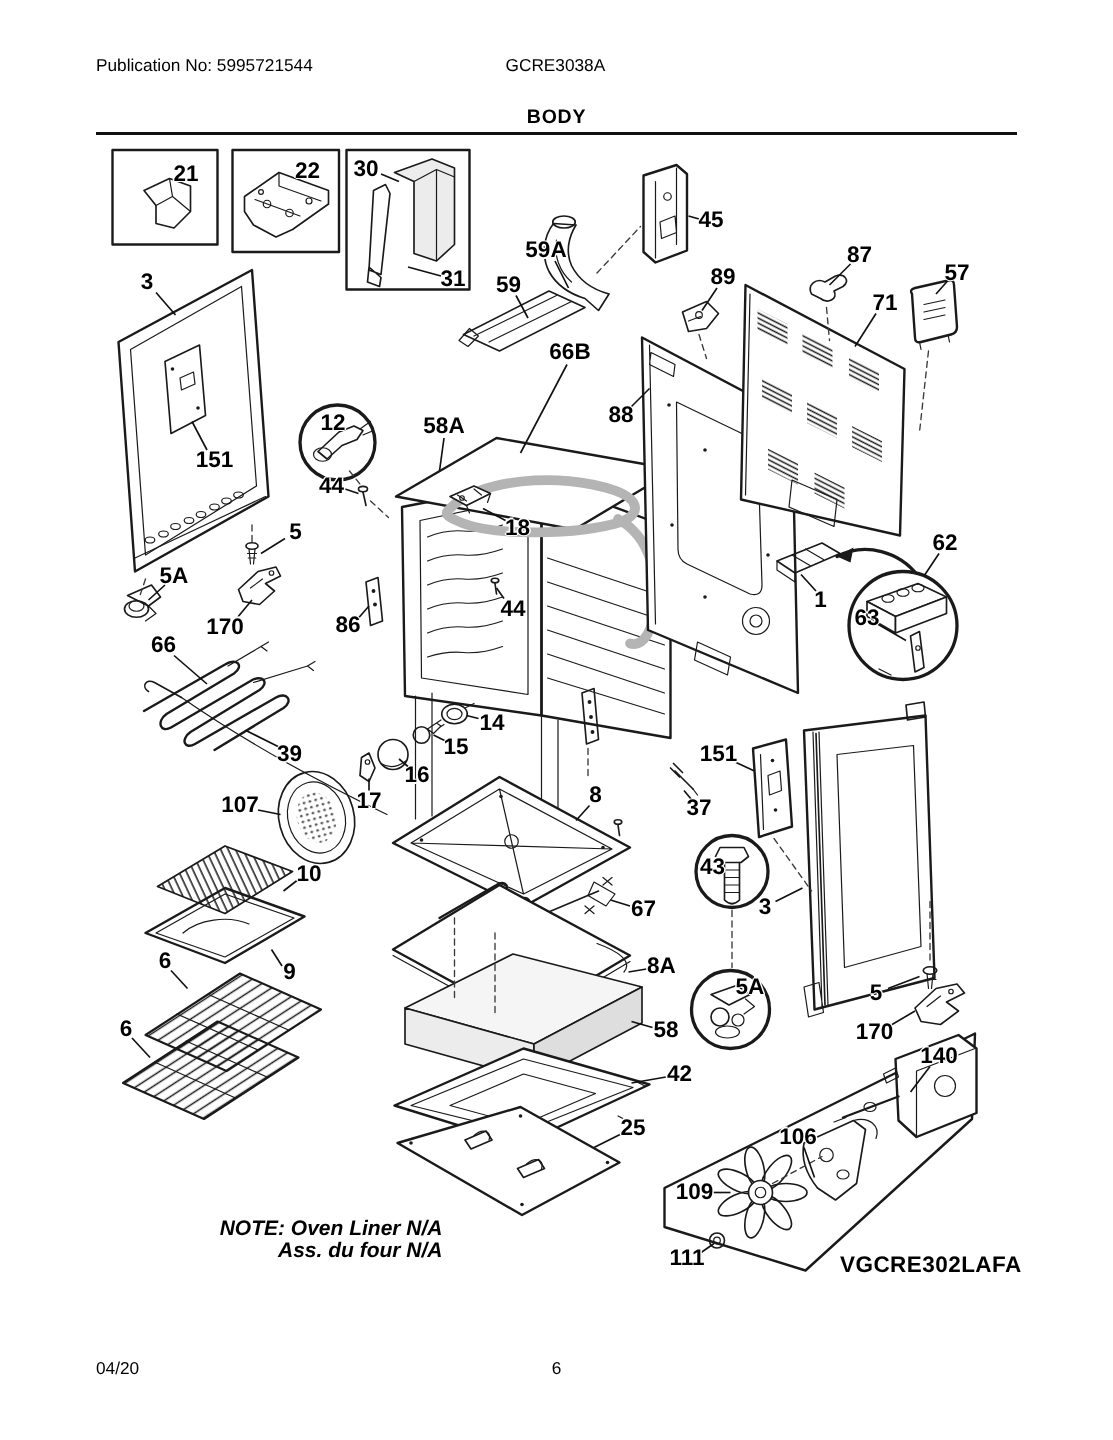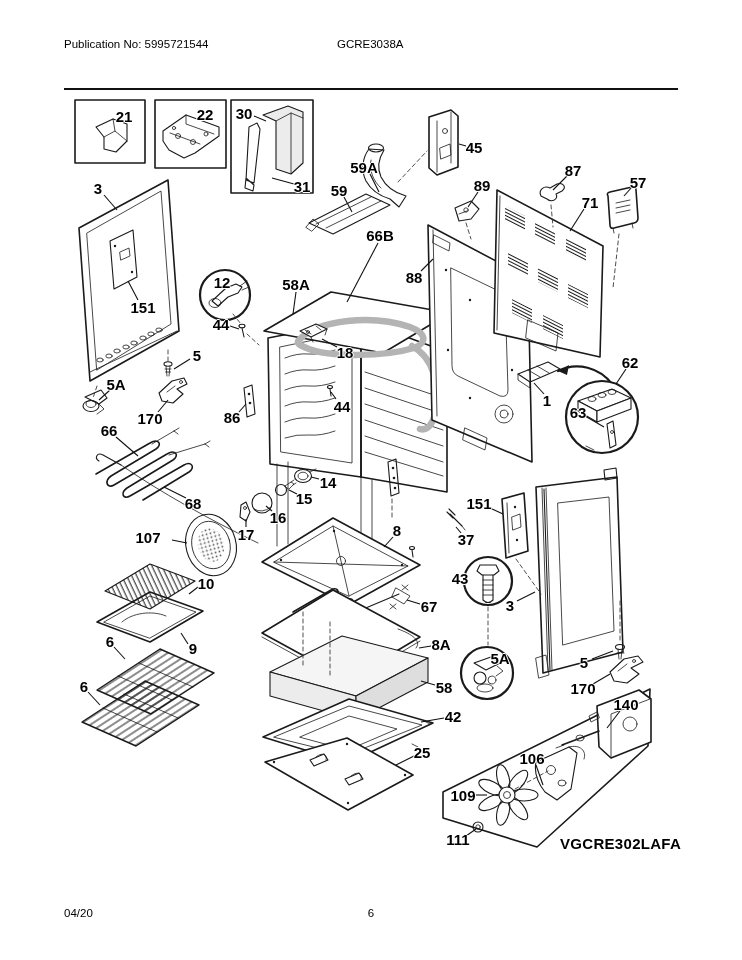--- a/index.html
+++ b/index.html
@@ -36,20 +36,21 @@
   #g0 .vt{fill:url(#ventp);stroke:none;}
   #g0 g.dash path{stroke-dasharray:4 3;stroke-width:.9;stroke:#3a3a3a;}
 </style>
 </head>
 <body>
 
 <div class="page">
 
   <div class="hdr-pub">Publication No: 5995721544</div>
   <div class="hdr-model">GCRE3038A</div>
+  <div class="hdr-title">BODY</div>
   <div class="hdr-rule"></div>
 
   <svg class="art" width="742" height="960" viewBox="0 0 742 960">
     <defs>
       <pattern id="rackp" width="6" height="6" patternUnits="userSpaceOnUse" patternTransform="rotate(57)">
         <path d="M3,0 V6" stroke="#1a1a1a" stroke-width="1" fill="none"></path>
       </pattern>
       <pattern id="gridp" width="4.5" height="4.5" patternUnits="userSpaceOnUse" patternTransform="rotate(-25)">
         <path d="M2,0 V4.5" stroke="#1a1a1a" stroke-width="1" fill="none"></path>
       </pattern>
@@ -418,22 +419,22 @@
       <div class="callout" style="left: 302px; top: 186px;">31</div>
       <div class="callout" style="left: 98px; top: 188px;">3</div>
       <div class="callout" style="left: 143px; top: 307px;">151</div>
       <div class="callout" style="left: 116px; top: 384px;">5A</div>
       <div class="callout" style="left: 197px; top: 355px;">5</div>
       <div class="callout" style="left: 150px; top: 418px;">170</div>
       <div class="callout" style="left: 222px; top: 282px;">12</div>
       <div class="callout" style="left: 221px; top: 324px;">44</div>
       <div class="callout" style="left: 232px; top: 417px;">86</div>
       <div class="callout" style="left: 109px; top: 430px;">66</div>
-      <div class="callout" style="left: 193px; top: 503px;">68</div>
-      <div class="callout" style="left: 148px; top: 537px; text-align: right;">107</div>
+      <div class="callout" style="left: 193px; top: 503px;">39</div>
+      <div class="callout" style="left: 160px; top: 537px; text-align: right;">107</div>
       <div class="callout" style="left: 246px; top: 534px;">17</div>
       <div class="callout" style="left: 278px; top: 517px;">16</div>
       <div class="callout" style="left: 304px; top: 498px;">15</div>
       <div class="callout" style="left: 328px; top: 482px;">14</div>
       <div class="callout" style="left: 296px; top: 284px; text-align: right;">58A</div>
       <div class="callout" style="left: 345px; top: 352px;">18</div>
       <div class="callout" style="left: 342px; top: 406px;">44</div>
       <div class="callout" style="left: 380px; top: 235px;">66B</div>
       <div class="callout" style="left: 414px; top: 277px;">88</div>
       <div class="callout" style="left: 364px; top: 167px;">59A</div>
@@ -441,39 +442,43 @@
       <div class="callout" style="left: 474px; top: 147px;">45</div>
       <div class="callout" style="left: 482px; top: 185px;">89</div>
       <div class="callout" style="left: 573px; top: 170px;">87</div>
       <div class="callout" style="left: 638px; top: 182px;">57</div>
       <div class="callout" style="left: 590px; top: 202px;">71</div>
       <div class="callout" style="left: 547px; top: 400px;">1</div>
       <div class="callout" style="left: 630px; top: 362px;">62</div>
       <div class="callout" style="left: 578px; top: 412px;">63</div>
       <div class="callout" style="left: 479px; top: 503px;">151</div>
       <div class="callout" style="left: 466px; top: 539px; text-align: right;">37</div>
-      <div class="callout" style="left: 460px; top: 578px;">43</div>
+      <div class="callout" style="left: 475px; top: 578px;">43</div>
       <div class="callout" style="left: 510px; top: 605px;">3</div>
       <div class="callout" style="left: 584px; top: 662px;">5</div>
       <div class="callout" style="left: 583px; top: 688px;">170</div>
       <div class="callout" style="left: 500px; top: 658px;">5A</div>
       <div class="callout" style="left: 397px; top: 530px;">8</div>
       <div class="callout" style="left: 429px; top: 606px;">67</div>
       <div class="callout" style="left: 441px; top: 644px;">8A</div>
       <div class="callout" style="left: 444px; top: 687px;">58</div>
       <div class="callout" style="left: 453px; top: 716px;">42</div>
       <div class="callout" style="left: 422px; top: 752px;">25</div>
       <div class="callout" style="left: 206px; top: 583px;">10</div>
       <div class="callout" style="left: 193px; top: 648px;">9</div>
       <div class="callout" style="left: 110px; top: 641px;">6</div>
       <div class="callout" style="left: 84px; top: 686px;">6</div>
       <div class="callout" style="left: 626px; top: 704px;">140</div>
       <div class="callout" style="left: 532px; top: 758px;">106</div>
       <div class="callout" style="left: 463px; top: 795px;">109</div>
       <div class="callout" style="left: 458px; top: 839px;">111</div>
     </div>
 
+  <div class="note">
+    <div>NOTE: Oven Liner N/A</div>
+    <div>Ass. du four N/A</div>
+  </div>
 
   <div class="asm-code">VGCRE302LAFA</div>
 
   <div class="ftr-date">04/20</div>
   <div class="ftr-page">6</div>
 </div>
 
 </body></html>

